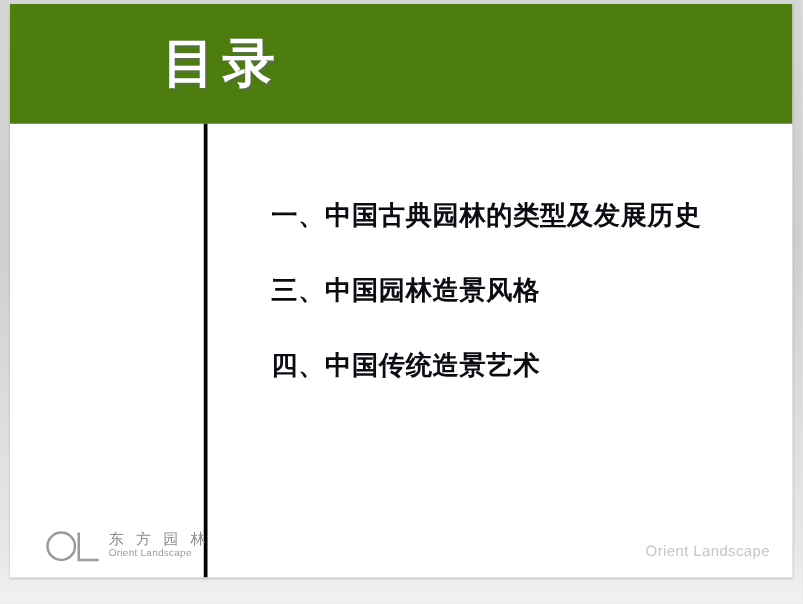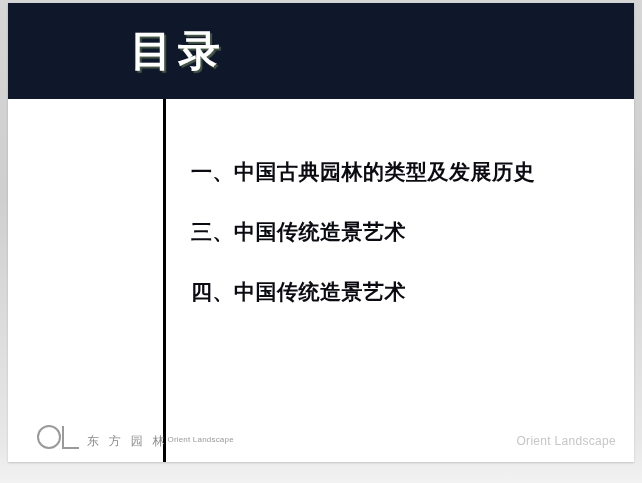--- a/index.html
+++ b/index.html
@@ -36,21 +36,21 @@
     box-shadow: 0 1px 2px rgba(0,0,0,0.18);
   }
 
   
   .title-band {
     position: absolute;
     left: 0;
     top: 0;
     width: 626px;
     height: 96px;
-    background: #0f172a;
+    background: #4d7c0f;
   }
 
   .slide-title {
     position: absolute;
     left: 122px;
     top: 24px;
     font-family: "DejaVu Serif", "Liberation Serif", serif;
     font-size: 42px;
     font-weight: 700;
     letter-spacing: 6px;
@@ -80,38 +80,39 @@
   .toc-item {
     font-family: "DejaVu Serif", "Liberation Serif", serif;
     font-size: 21px;
     font-weight: 700;
     color: #0b0b12;
     line-height: 30px;
     height: 30px;
     margin-bottom: 30px;
     white-space: nowrap;
     letter-spacing: 0.5px;
+    margin-left: 26px;
   }
   .toc-item:last-child { margin-bottom: 0; }
 
   
   .logo {
     position: absolute;
     left: 28px;
     bottom: 12px;
     display: flex;
     align-items: flex-end;
     gap: 7px;
   }
   .logo-mark {
     display: block;
   }
   .logo-words {
     display: flex;
-    flex-direction: row;
+    flex-direction: column;
     align-items: flex-start;
     padding-bottom: 2px;
   }
   .logo-cn {
     font-family: "DejaVu Sans", "Liberation Sans", sans-serif;
     font-size: 12px;
     color: #8c8c8c;
     letter-spacing: 3px;
     line-height: 13px;
   }
@@ -142,21 +143,21 @@
   <div class="slide">
 
     <div class="title-band">
       <div class="slide-title">目录</div>
     </div>
 
     <div class="divider"></div>
 
     <div class="toc">
       <div class="toc-item">一、中国古典园林的类型及发展历史</div>
-      <div class="toc-item">三、中国传统造景艺术</div>
+      <div class="toc-item">三、中国园林造景风格</div>
       <div class="toc-item">四、中国传统造景艺术</div>
     </div>
 
     <div class="logo">
       <svg class="logo-mark" width="44" height="26" viewBox="0 0 44 26">
         <circle cx="13" cy="13" r="11" fill="none" stroke="#9a9a9a" stroke-width="2"></circle>
         <path d="M27 2 L27 24 L43 24" fill="none" stroke="#9a9a9a" stroke-width="2"></path>
       </svg>
       <div class="logo-words">
         <div class="logo-cn">东 方 园 林</div>

